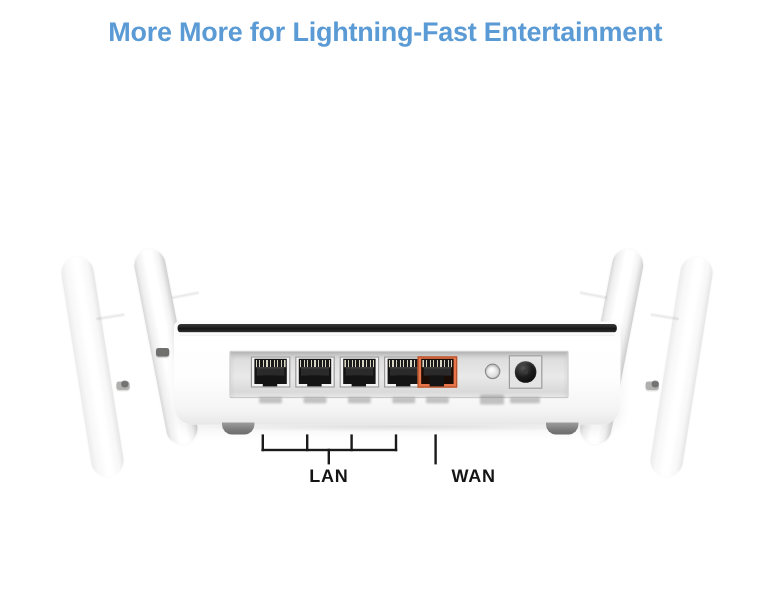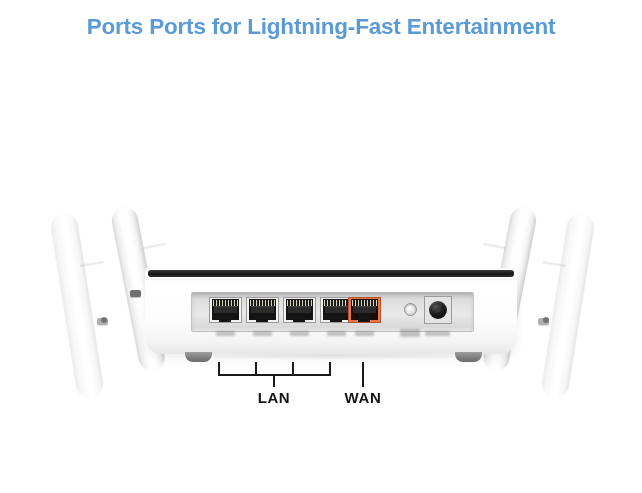--- a/index.html
+++ b/index.html
@@ -289,21 +289,21 @@
     font-weight: bold;
     color: #141414;
     letter-spacing: 0.6px;
     white-space: nowrap;
     text-align: center;
   }
 </style>
 </head>
 <body>
 
-<div id="headline">Ports Ports for Lightning-Fast Entertainment</div>
+<div id="headline">More More for Lightning-Fast Entertainment</div>
 
 <div id="photo">
 
   <div class="antenna pale" style="left:78px; top:212px; width:27px; height:185px;
               transform: rotate(-9deg); transform-origin: 50% 100%;"></div>
   <div class="ant-band" style="left:80px; top:262px; width:24px; transform: rotate(-9deg);"></div>
   <div class="ant-screw" style="left:97px; top:318px; opacity:.55;"></div>
   <div class="screw-dimple" style="left:101px; top:317px;"></div>
 
   <div class="antenna" style="left:141px; top:205px; width:26px; height:165px;
@@ -394,14 +394,14 @@
   <div class="rule" style="left:218px; top:362px; width:2px; height:14px;"></div>
   <div class="rule" style="left:255px; top:362px; width:2px; height:14px;"></div>
   <div class="rule" style="left:292px; top:362px; width:2px; height:14px;"></div>
   <div class="rule" style="left:329px; top:362px; width:2px; height:14px;"></div>
   <div class="rule" style="left:273px; top:374px; width:2px; height:13px;"></div>
   <div class="callout-label" style="left:234px; top:389px; width:80px;">LAN</div>
 </div>
 
 <div>
   <div class="rule" style="left:362px; top:362px; width:2px; height:25px;"></div>
-  <div class="callout-label" style="left:323px; top:389px; width:80px;">WAN</div>
+  <div class="callout-label" style="left:333px; top:389px; width:80px;text-align:right;">WAN</div>
 </div>
 
 </body></html>

